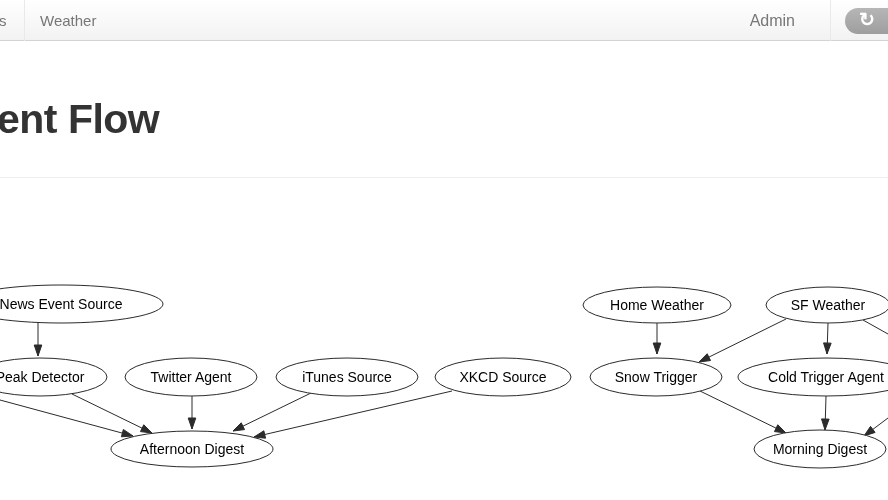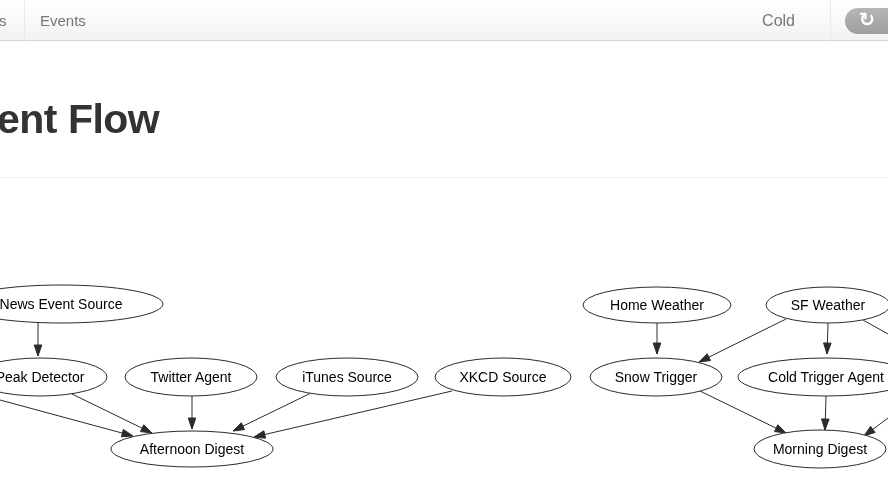--- a/index.html
+++ b/index.html
@@ -67,22 +67,22 @@
   svg.graph g.node { cursor:pointer; }
 </style>
 </head>
 <body>
 
 <div class="page">
 
   <div class="navbar">
     <span class="nav-item nav-item-partial">s</span>
     <span class="nav-divider d1"></span>
-    <span class="nav-item nav-item-events">Events</span>
-    <span class="nav-item nav-item-admin">Cold</span>
+    <span class="nav-item nav-item-events">Weather</span>
+    <span class="nav-item nav-item-admin">Admin</span>
     <span class="nav-divider d2"></span>
     <button class="refresh-btn">
       <span class="refresh-glyph">↻</span>
     </button>
   </div>
 
   <h1 class="page-title">ent Flow</h1>
   <div class="rule"></div>
 
   <svg id="graph" class="graph" width="888" height="500" viewBox="0 0 888 500">

